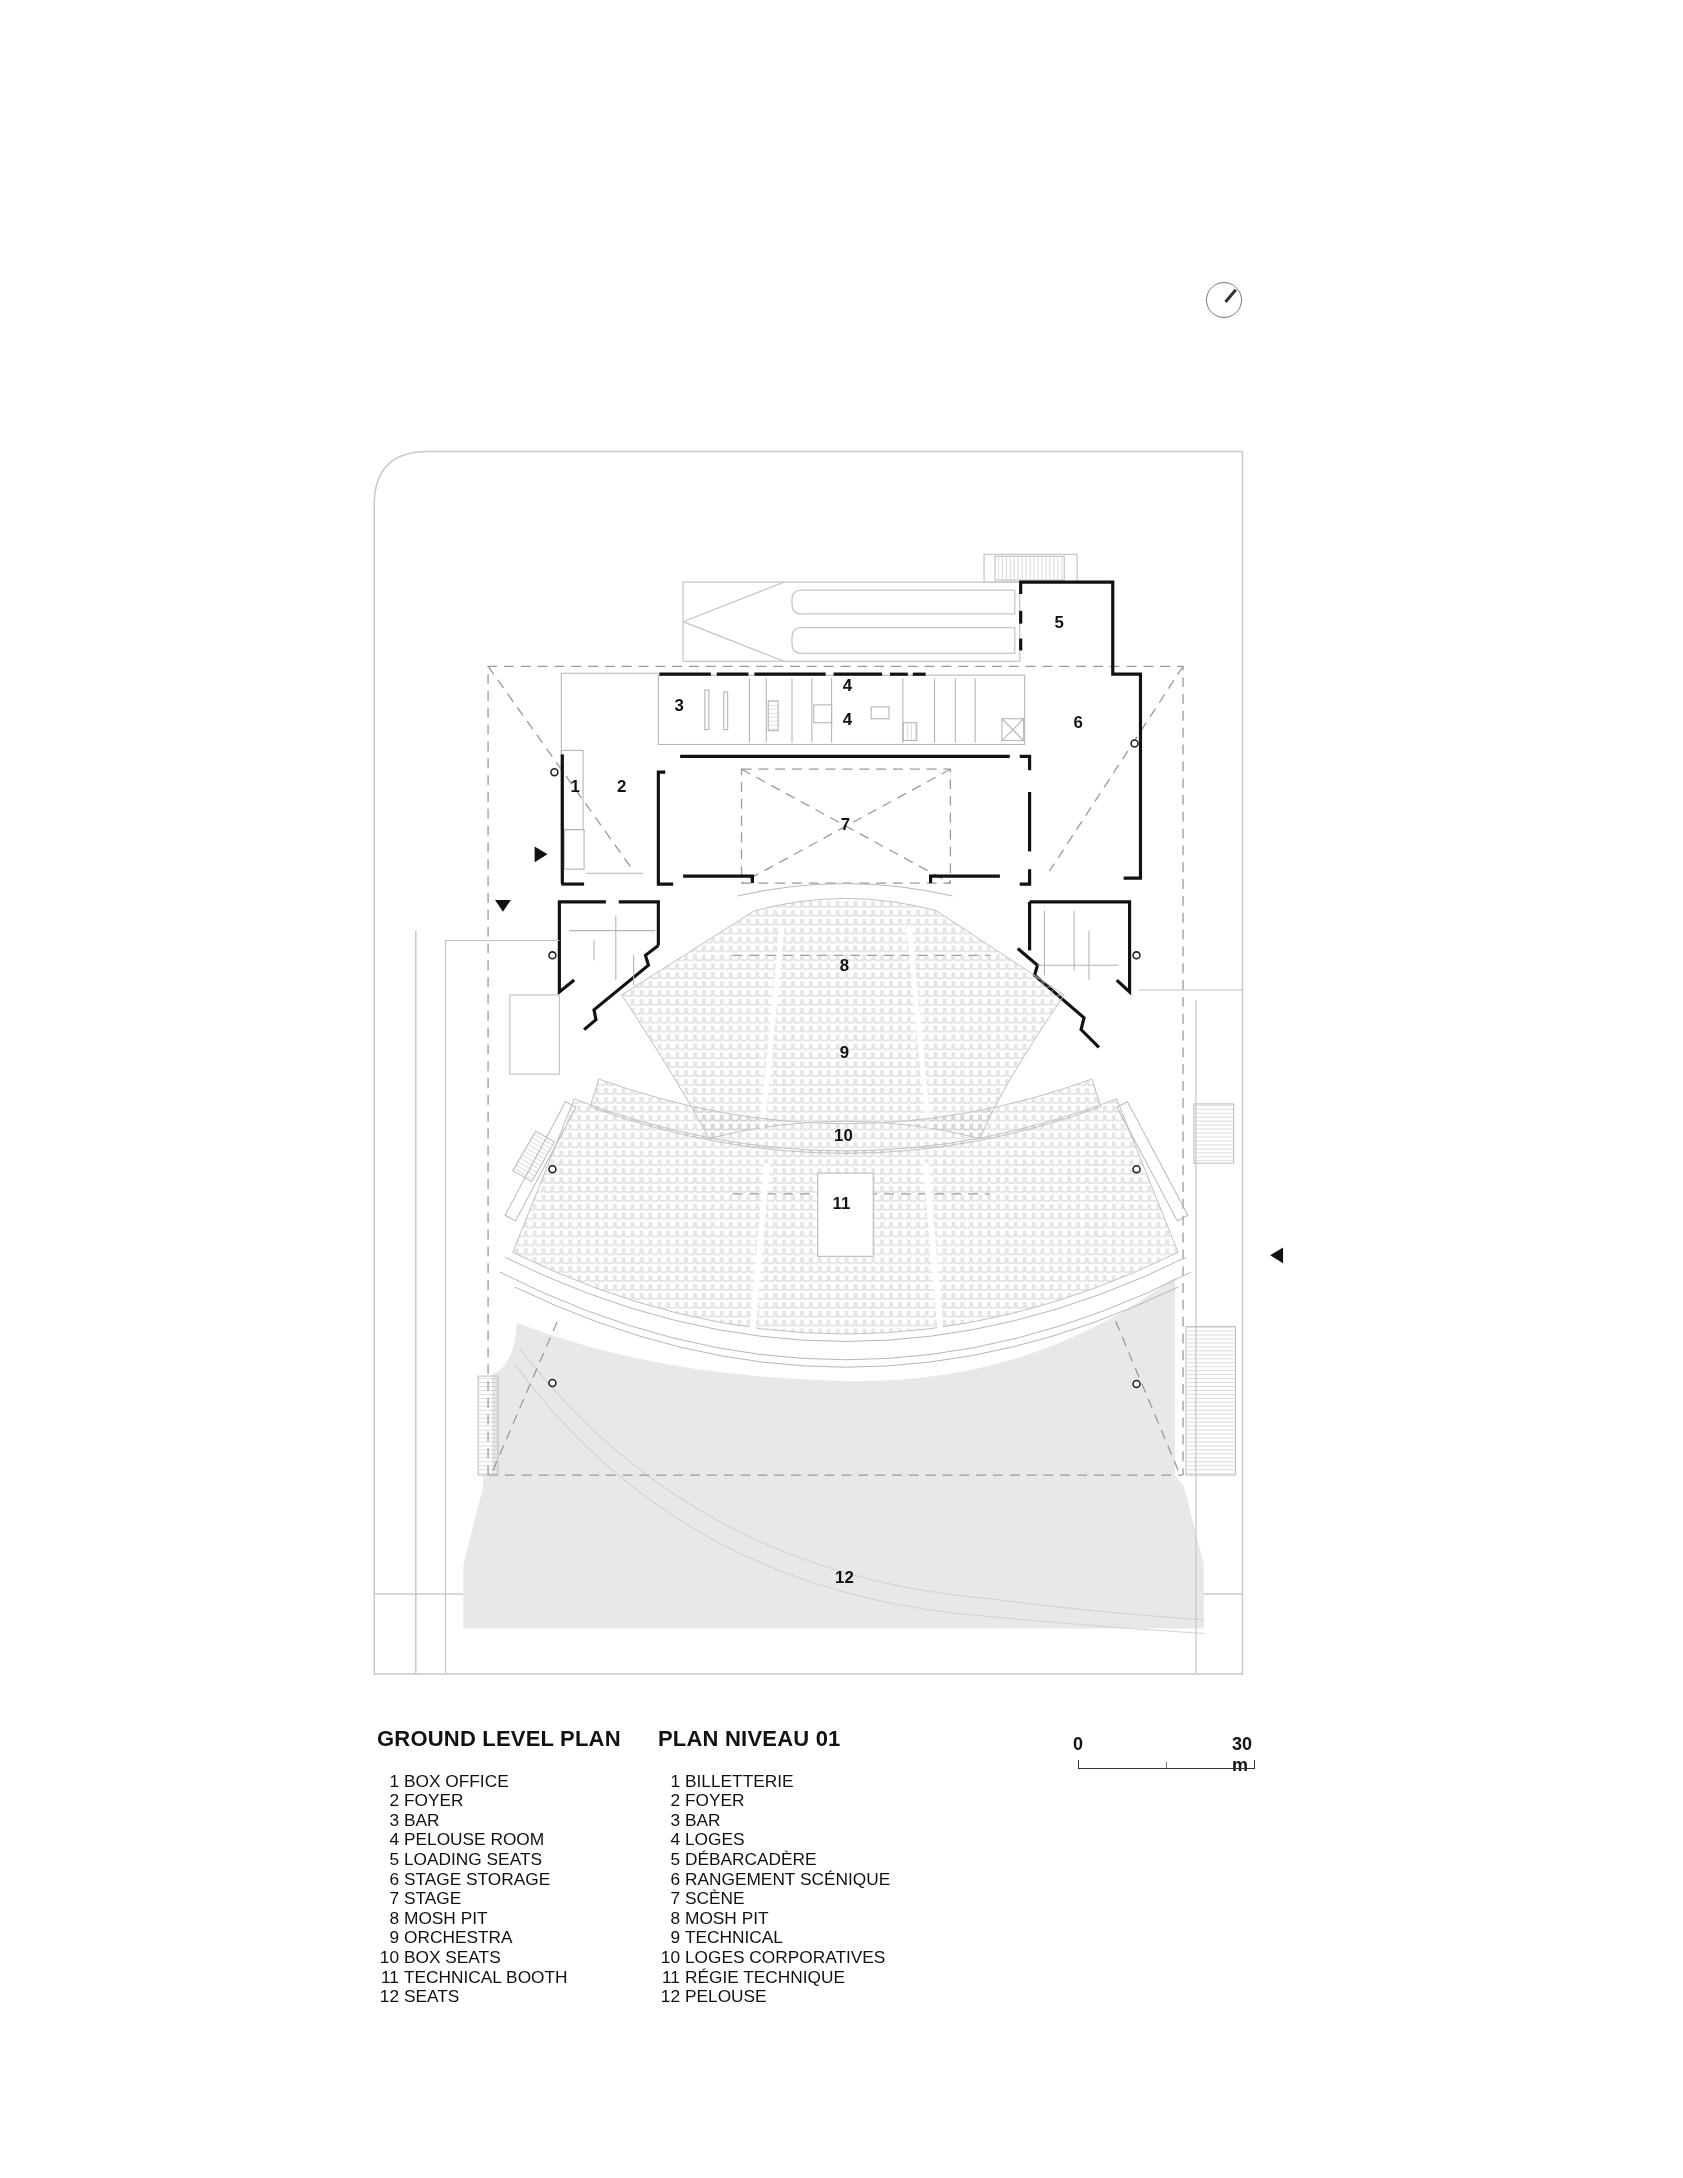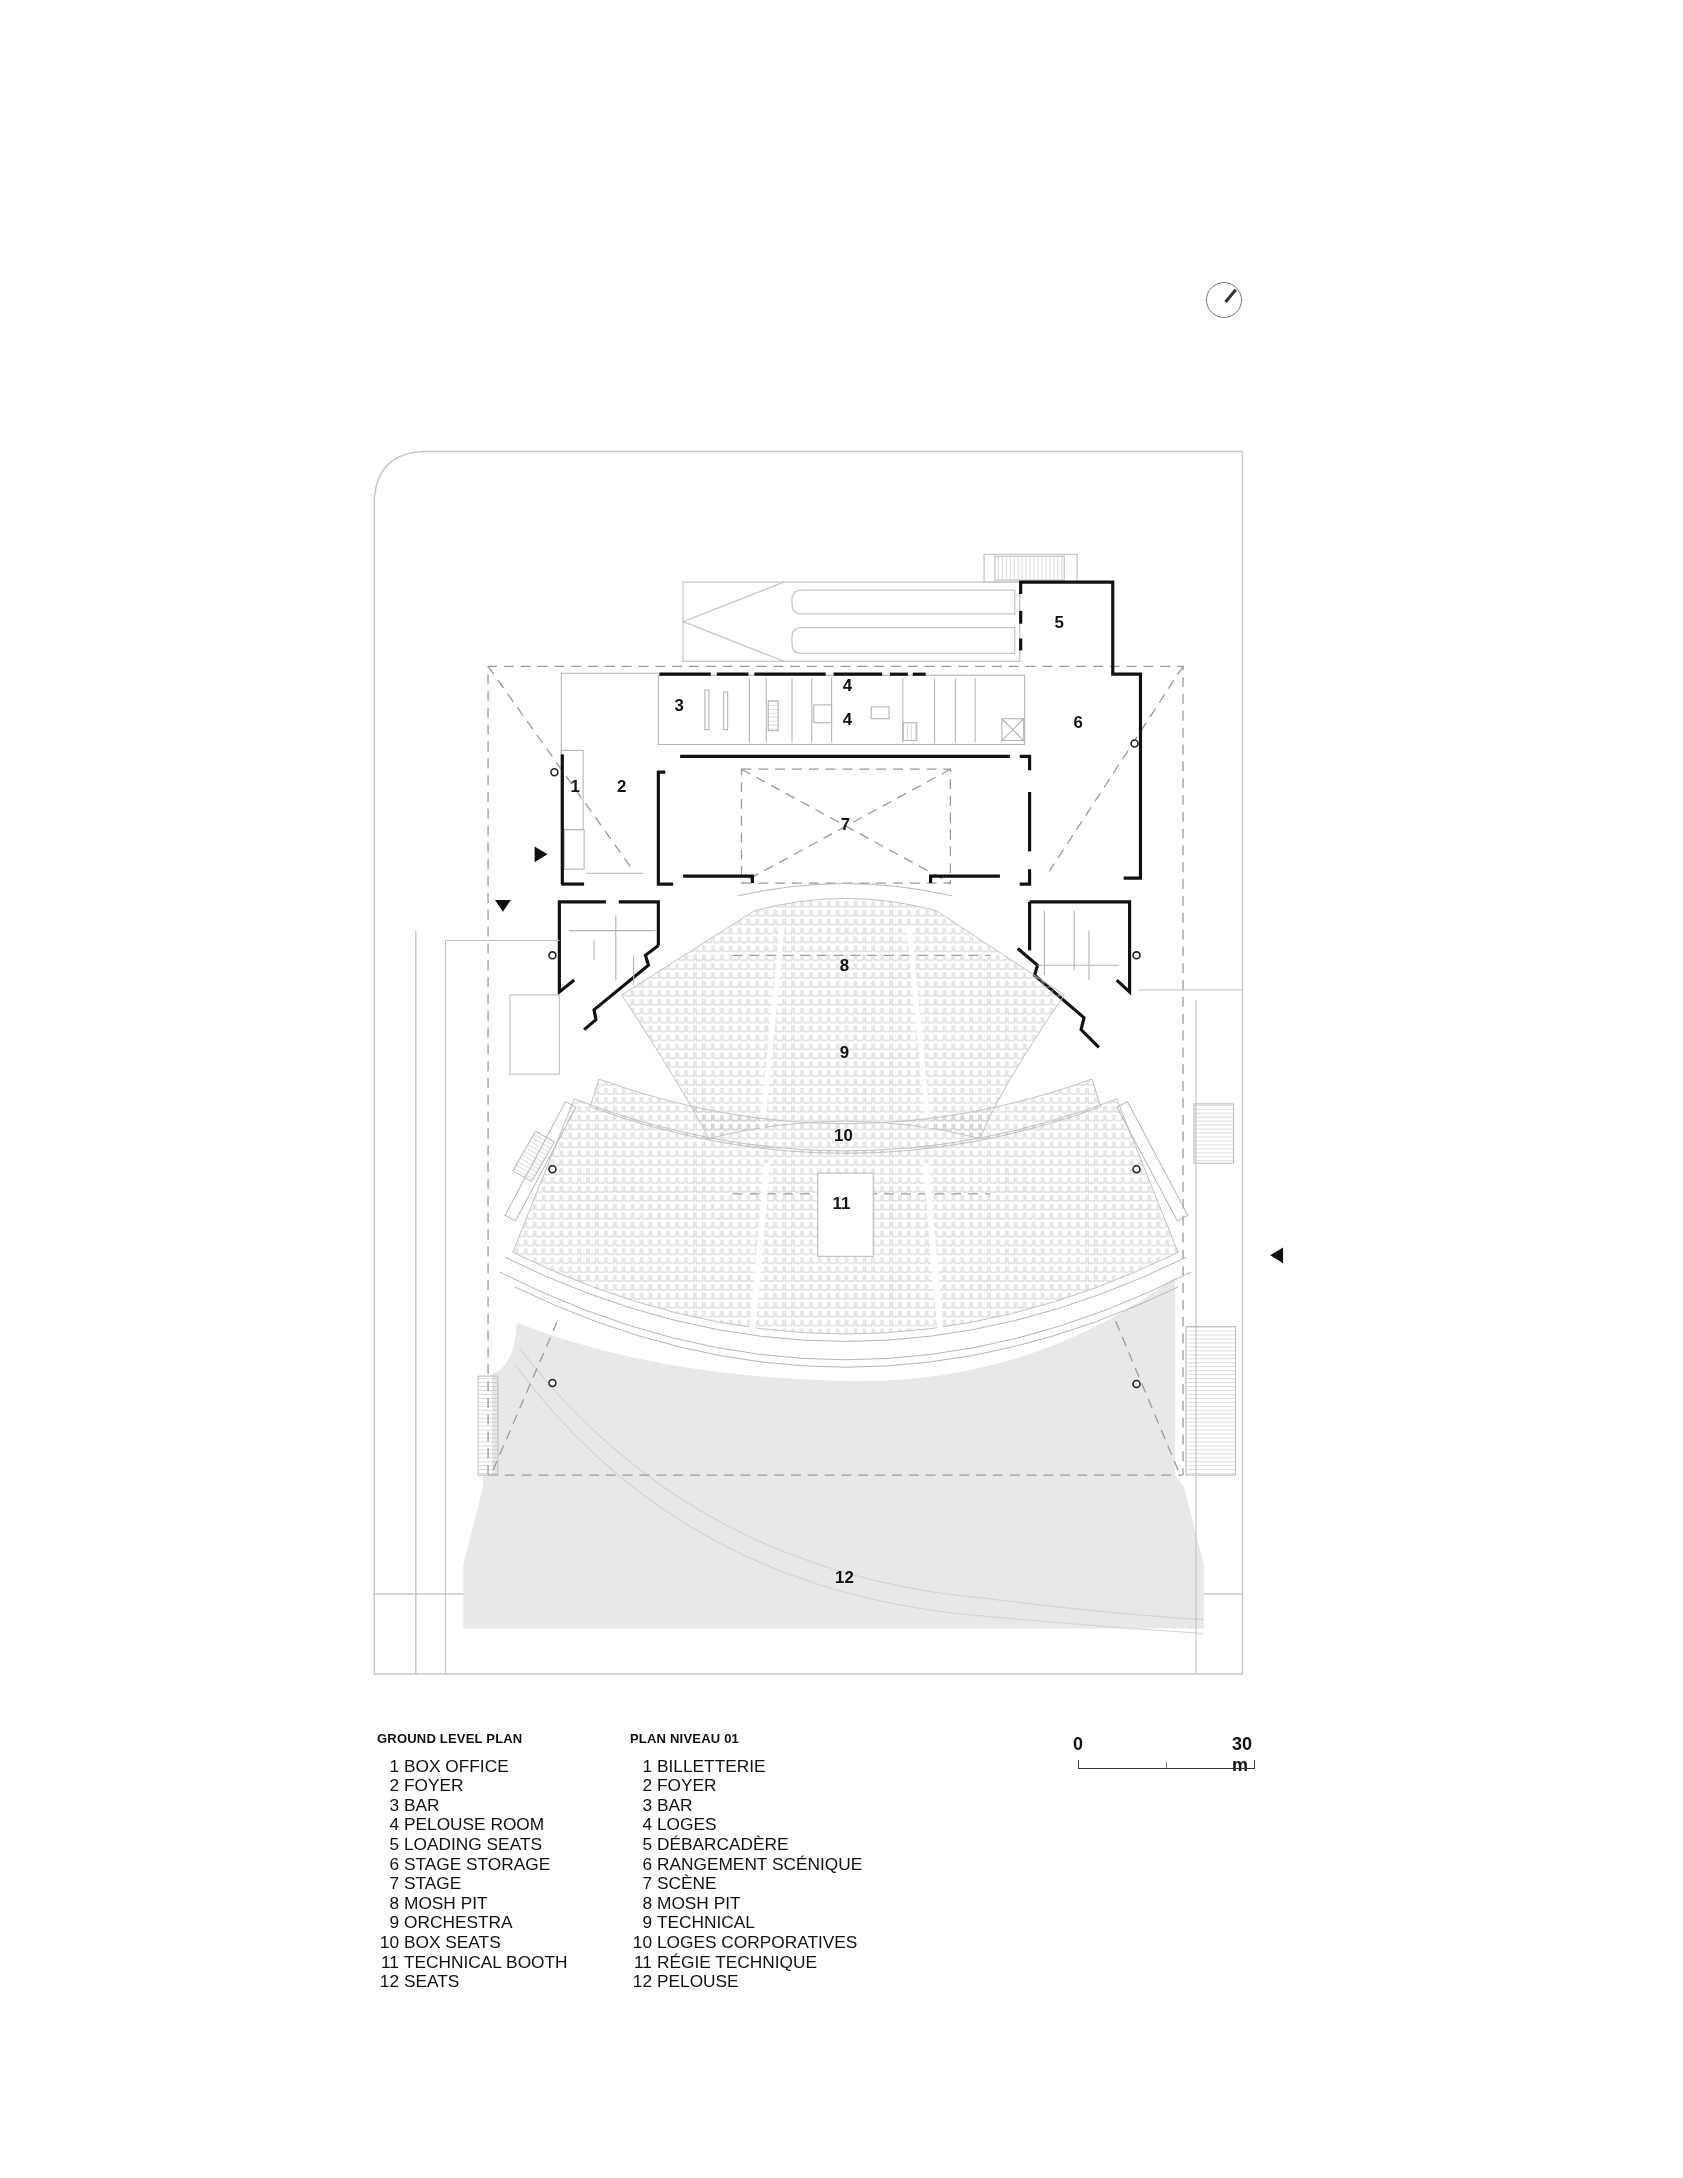--- a/index.html
+++ b/index.html
@@ -1,24 +1,24 @@
 <!DOCTYPE html>
 <html><head>
 <meta charset="utf-8">
 <style>
   html,body{margin:0;padding:0;background:#ffffff;}
   body{width:1683px;height:2178px;position:relative;overflow:hidden;font-family:"Liberation Sans","DejaVu Sans",sans-serif;color:#111;}
   #plan{position:absolute;left:0;top:0;width:1683px;height:2178px;}
   .room-label{font-family:"Liberation Sans",sans-serif;font-weight:bold;font-size:17px;fill:#111;text-anchor:middle;}
   .legend{position:absolute;top:1729px;font-size:17.3px;line-height:19.6px;}
-  .legend-title{font-weight:bold;font-size:13px;margin-bottom:8px;letter-spacing:0.2px;}
+  .legend-title{font-weight:bold;font-size:22px;margin-bottom:23px;letter-spacing:0.2px;}
   .legend-row{display:flex;white-space:nowrap;}
   .legend-num{width:22px;text-align:right;margin-right:5px;}
   #legend-en{left:377px;}
-  #legend-fr{left:630px;}
+  #legend-fr{left:658px;}
   .scale{position:absolute;left:1067px;top:1734px;width:198px;height:40px;}
   .scale-label{position:absolute;top:0;font-weight:bold;font-size:18px;}
   .scale-bar{position:absolute;left:11px;top:26px;width:175px;height:8px;border-left:1.5px solid #333;border-right:1.5px solid #333;border-bottom:1.5px solid #333;}
   .scale-mid{position:absolute;left:99px;top:28px;width:1px;height:6px;background:#777;}
   .compass{position:absolute;left:1206px;top:282px;width:36px;height:36px;border:1.5px solid #777;border-radius:50%;box-sizing:border-box;}
   .compass-needle{position:absolute;left:17px;top:3px;width:3px;height:16px;background:#333;transform-origin:50% 100%;transform:rotate(40deg);}
 </style>
 </head>
 <body>
 

